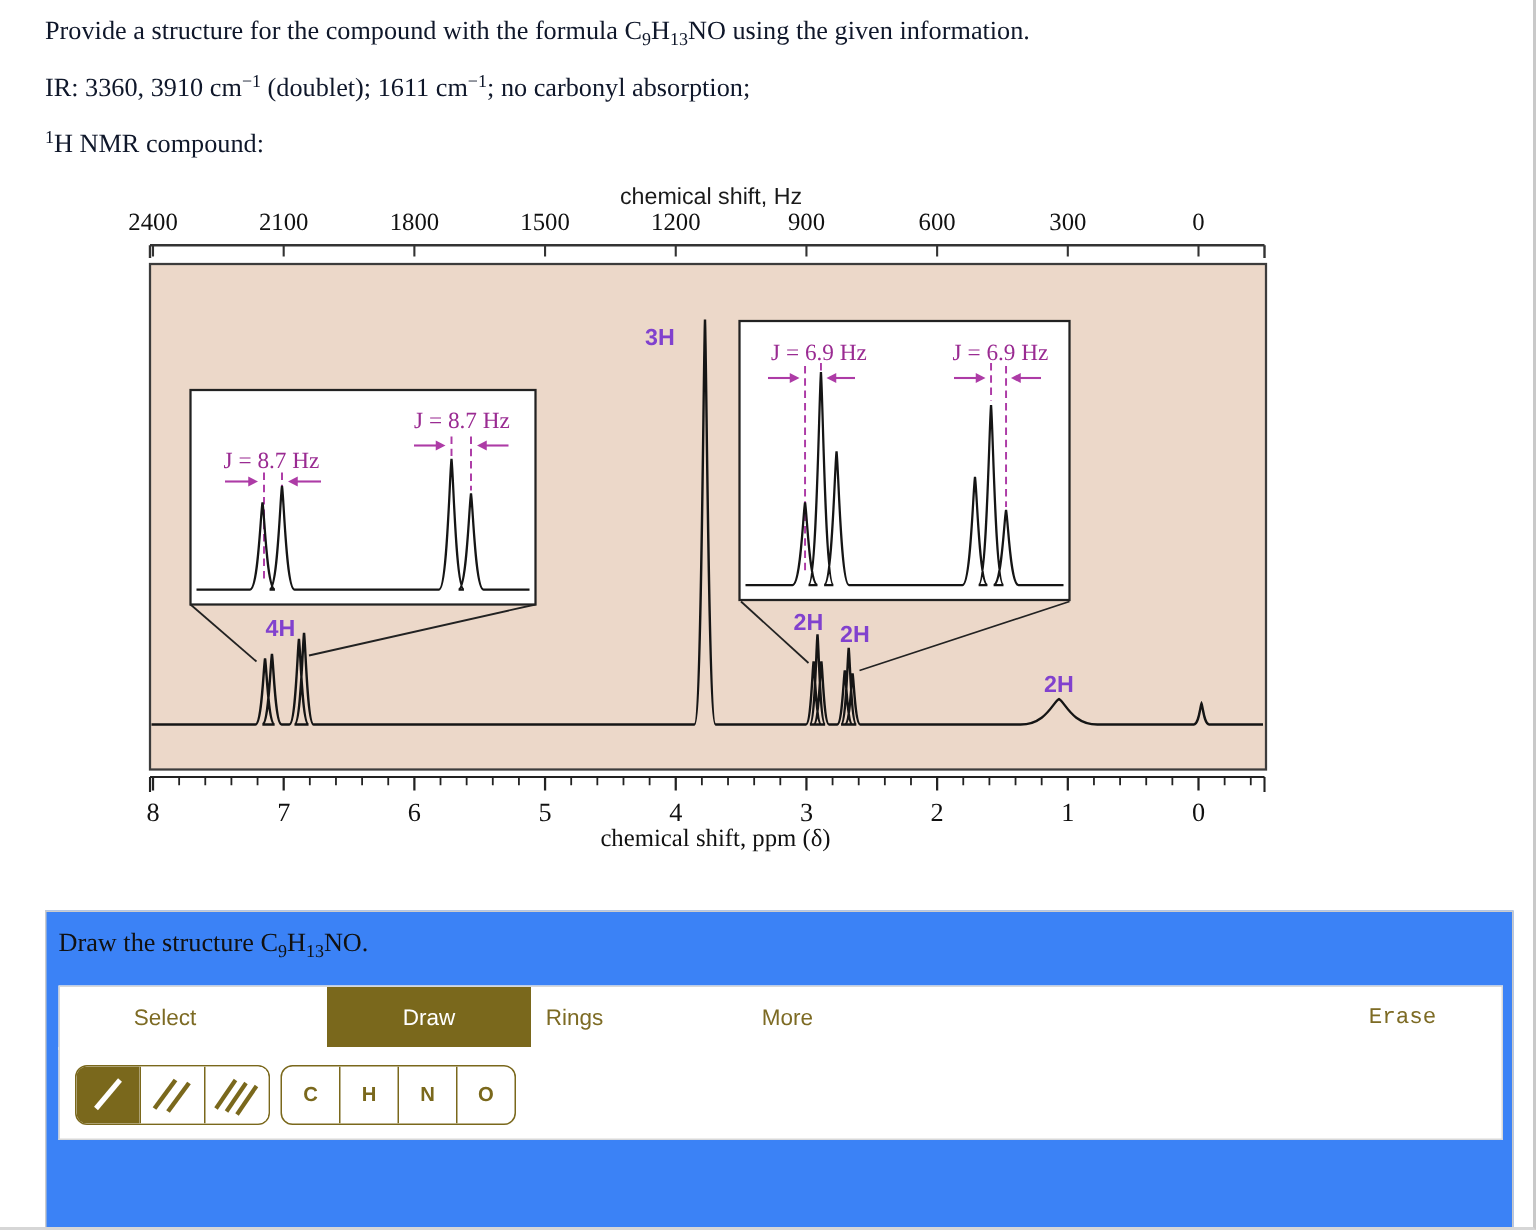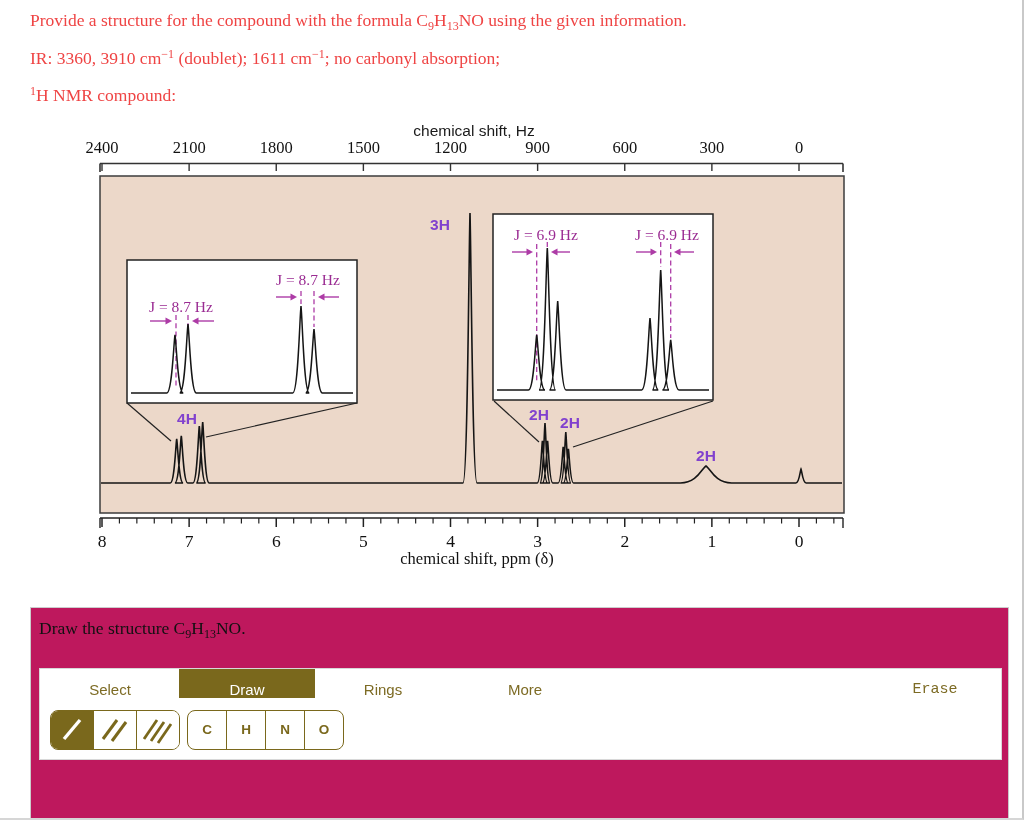--- a/index.html
+++ b/index.html
@@ -1,38 +1,38 @@
 <!DOCTYPE html>
 <html><head>
 <meta charset="utf-8">
 <style>
   html,body{margin:0;padding:0;background:#fff;}
   .page{position:relative;width:1022px;height:818px;background:#ffffff;
         border-right:2px solid #c9c9c9;border-bottom:2px solid #d6d6d6;
         font-family:"Liberation Serif",serif;overflow:hidden;}
   
-  .q-line{position:absolute;left:30px;color:#ef4444;font-size:17.5px;white-space:nowrap;}
+  .q-line{position:absolute;left:30px;color:#0f172a;font-size:17.5px;white-space:nowrap;}
   .q-line sub{font-size:12px;vertical-align:-4px;}
   .q-line sup{font-size:12px;vertical-align:6px;}
   .q1{top:10px;} .q2{top:47px;} .q3{top:84px;}
   
   .figure{position:absolute;left:0;top:120px;width:888px;height:455px;}
   .figure svg{display:block;}
   .t-serif{font-family:"Liberation Serif",serif;}
   .t-sans{font-family:"Liberation Sans",sans-serif;}
   
-  .panel{position:absolute;left:30px;top:607px;width:977px;height:211px;background:#be185d;
+  .panel{position:absolute;left:30px;top:607px;width:977px;height:211px;background:#3b82f6;
          border-top:1px solid #cccccc;border-left:1px solid #cccccc;border-right:1px solid #c9c9c9;}
   .prompt{position:absolute;left:8px;top:10px;font-size:17.5px;color:#111;white-space:nowrap;}
   .prompt sub{font-size:12px;vertical-align:-4px;}
-  .tabs-row{position:absolute;left:8px;top:60px;width:961px;height:41px;background:#fff;
+  .tabs-row{position:absolute;left:8px;top:49px;width:961px;height:41px;background:#fff;
             border:1px solid #d8d8d8;}
   .tab{position:absolute;top:0;height:41px;line-height:41px;text-align:center;
        font-family:"Liberation Sans",sans-serif;font-size:15px;color:#7d6b24;cursor:pointer;}
-  .tab.active{background:#7a681c;color:#ffffff;}
+  .tab.active{background:#7a681c;color:#ffffff;margin-left:39px;}
   .tab-pos-0{left:20px;width:100px;}
   .tab-pos-1{left:139px;width:136px;}
   .tab-pos-2{left:293px;width:100px;}
   .tab-pos-3{left:435px;width:100px;}
   .tab-pos-4{left:845px;width:100px;font-family:Liberation Mono, monospace;}
   .tools-row{position:absolute;left:8px;top:90px;width:961px;height:61px;background:#fff;
              border:1px solid #d8d8d8;border-top:none;}
   .bond-group{position:absolute;left:10px;top:12px;height:38px;display:flex;
               border:1.6px solid #7a681c;border-radius:8px;overflow:hidden;background:#fff;}
   .bond-btn{width:42px;height:38px;display:flex;align-items:center;justify-content:center;cursor:pointer;background:#fff;}

